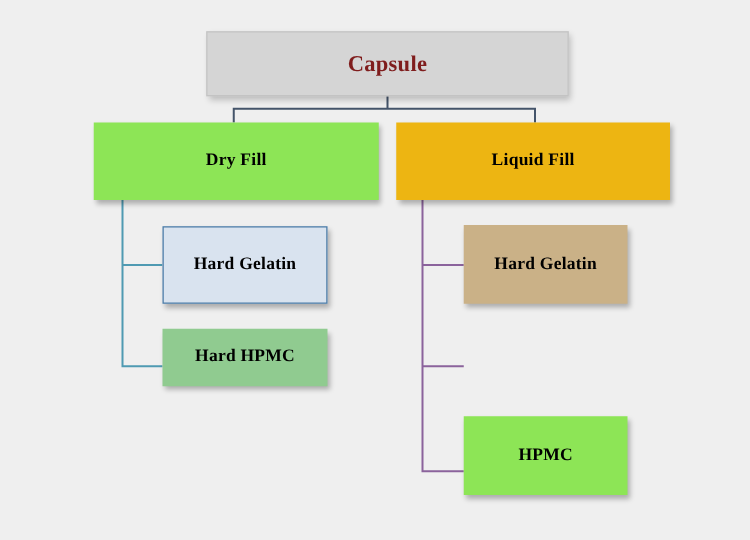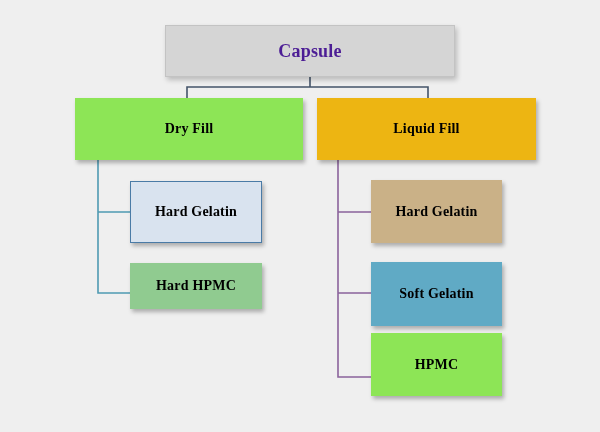--- a/index.html
+++ b/index.html
@@ -56,21 +56,21 @@
 <body>
 
 <div class="stage" style="background: rgb(239, 239, 239);">
 
   <svg class="connectors" viewBox="0 0 600 432" xmlns="http://www.w3.org/2000/svg" fill="none">
     <path stroke-width="1.6" d="M310 77 V87 M187 98 V87 H428 V98" stroke="#44546a"></path>
     <path stroke-width="1.6" d="M98 160 V293 H130 M98 212 H130" stroke="#4f9ab2"></path>
     <path stroke-width="1.6" d="M338 160 V377 H371 M338 212 H371 M338 293 H371" stroke="#8b639c"></path>
   </svg>
 
-  <div class="node" id="n-capsule" style="background: rgb(213, 213, 213); border: 1.5px solid rgb(195, 195, 195); color: #4c1d95;">
+  <div class="node" id="n-capsule" style="background: rgb(213, 213, 213); border: 1.5px solid rgb(195, 195, 195); color: #7f1d1d;">
     <span class="label">Capsule</span>
   </div>
 
   <div class="node" id="n-liquid-fill" style="background: rgb(237, 181, 18); color: rgb(0, 0, 0);">
     <span class="label">Liquid Fill</span>
   </div>
 
   <div class="node" id="n-dry-fill" style="background: rgb(141, 229, 86); color: rgb(0, 0, 0);">
     <span class="label">Dry Fill</span>
   </div>
@@ -80,21 +80,18 @@
   </div>
 
   <div class="node" id="n-hard-hpmc" style="background: rgb(144, 203, 144); color: rgb(0, 0, 0);">
     <span class="label">Hard HPMC</span>
   </div>
 
   <div class="node" id="n-hg-liq" style="background: rgb(202, 177, 135); color: rgb(0, 0, 0);">
     <span class="label">Hard Gelatin</span>
   </div>
 
-  <div class="node" id="n-soft-gelatin" style="background: rgb(96, 170, 197); color: rgb(0, 0, 0);">
-    <span class="label">Soft Gelatin</span>
-  </div>
 
   <div class="node" id="n-hpmc" style="background: rgb(141, 229, 86); color: rgb(0, 0, 0);">
     <span class="label">HPMC</span>
   </div>
 
 </div>
 
 </body></html>

